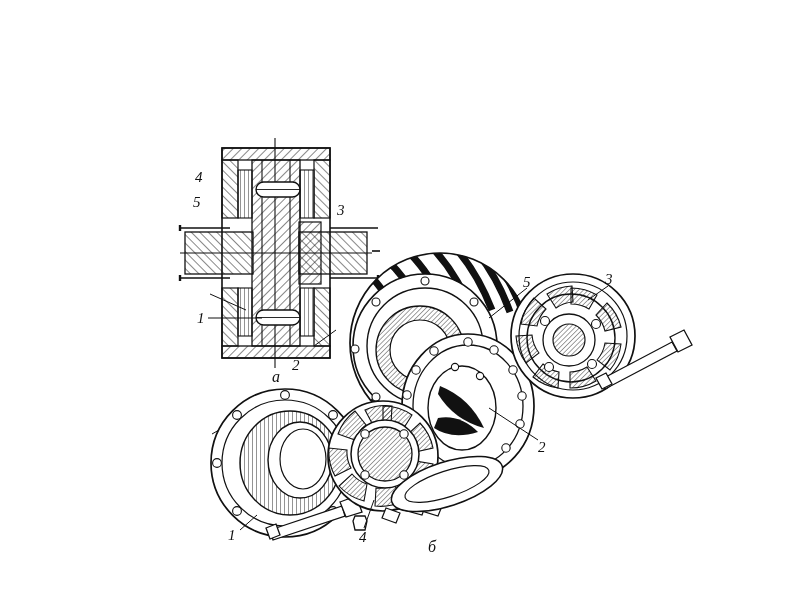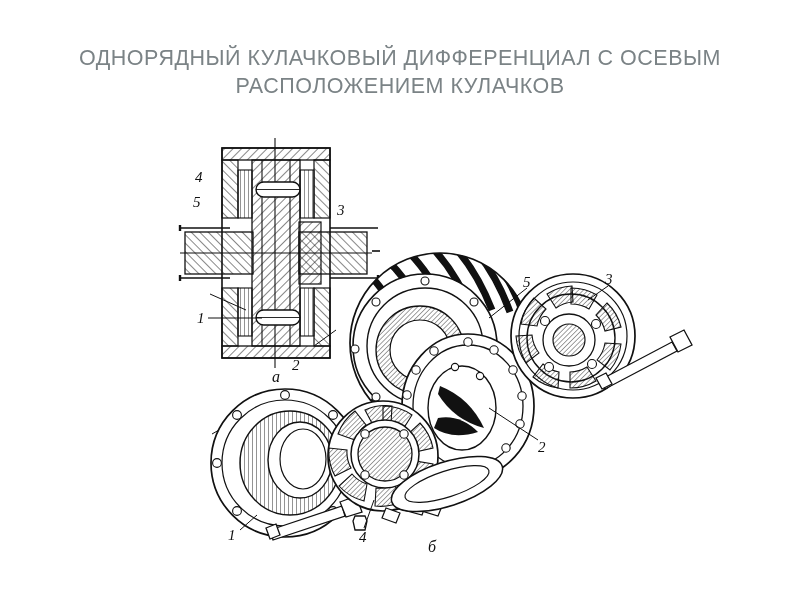--- a/index.html
+++ b/index.html
@@ -46,24 +46,20 @@
     display: block;
     width: 800px;
     height: 482px;
   }
 </style>
 </head>
 <body>
 
 <div id="slide">
 
-  <div id="title-block">
-    <div id="slide-title">ОДНОРЯДНЫЙ КУЛАЧКОВЫЙ ДИФФЕРЕНЦИАЛ С ОСЕВЫМ
-РАСПОЛОЖЕНИЕМ КУЛАЧКОВ</div>
-  </div>
 
   <div id="figure-area">
     <svg id="figure-svg" viewBox="0 0 800 482">
       <defs>
         <pattern id="hatchR" width="6" height="6" patternUnits="userSpaceOnUse" patternTransform="rotate(45)">
           <line x1="0" y1="0" x2="0" y2="6" stroke="#111" stroke-width="1"></line>
         </pattern>
         <pattern id="hatchL" width="6" height="6" patternUnits="userSpaceOnUse" patternTransform="rotate(-45)">
           <line x1="0" y1="0" x2="0" y2="6" stroke="#111" stroke-width="1"></line>
         </pattern>

